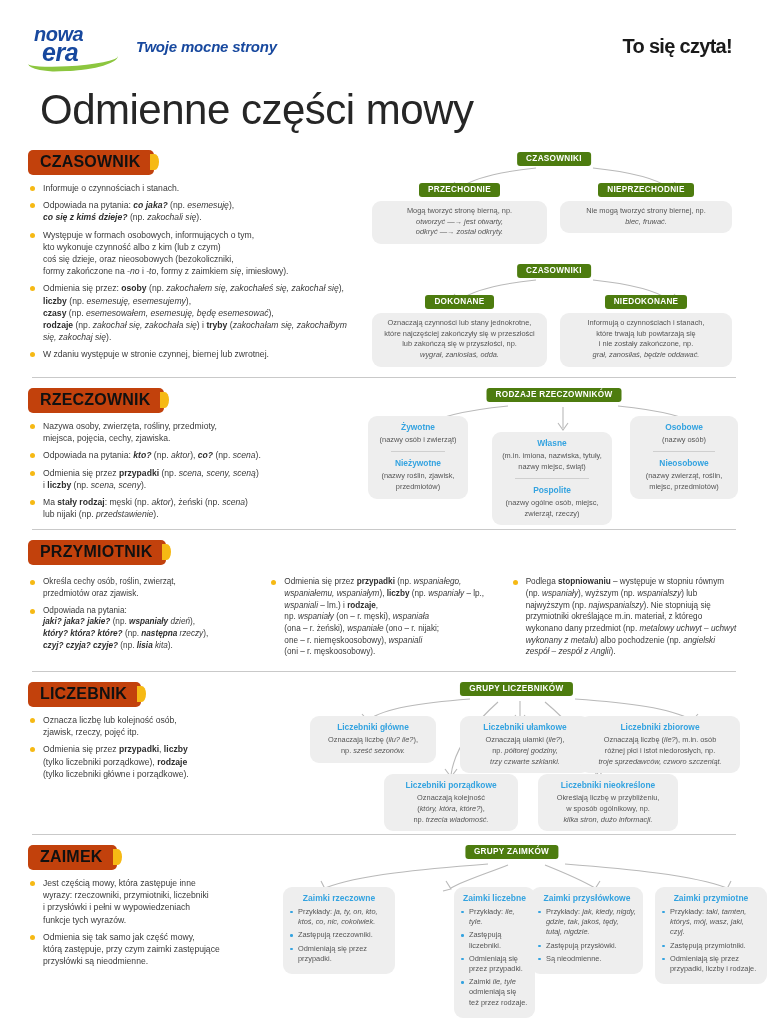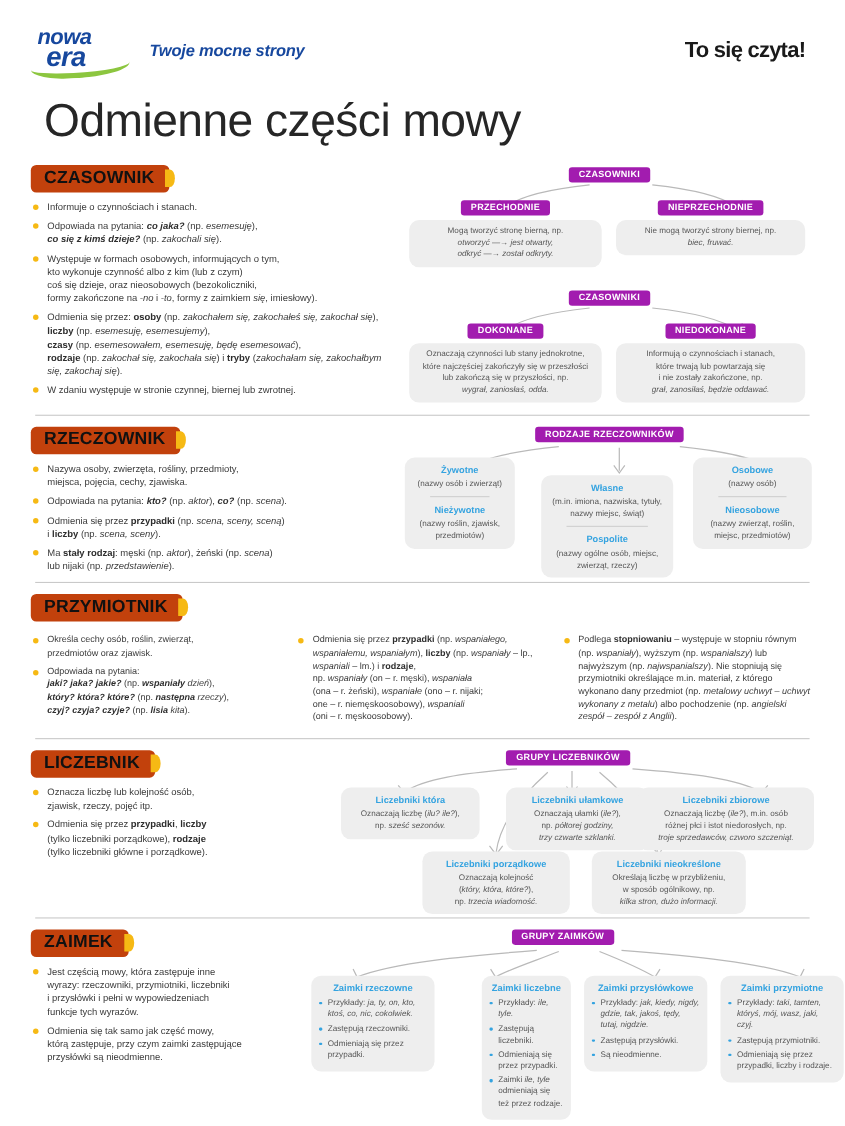--- a/index.html
+++ b/index.html
@@ -70,21 +70,21 @@
   ul.bul > li::before {
     content: ""; position: absolute; left: 2px; top: 4px;
     width: 5px; height: 5px; border-radius: 50%; background: #f6b914;
   }
   b { font-weight: bold; color: #2e2e2e; }
   i { font-style: italic; }
 
   
   .diagram { position: relative; flex: 1 1 auto; }
   .blue-pill {
-    display: inline-block; background: #a21caf; color: #fff;
+    display: inline-block; background: #4d7c0f; color: #fff;
     font-weight: bold; font-size: 8.2px; letter-spacing: .3px;
     padding: 2px 9px 3px; border-radius: 3px; white-space: nowrap;
   }
   .gbox {
     background: #eeeeee; border-radius: 9px; padding: 5px 9px 6px;
     font-size: 7.4px; line-height: 1.45; color: #555; text-align: center;
   }
   .gbox .ttl {
     color: #34a3e0; font-weight: bold; font-size: 8.4px; display: block;
     margin-bottom: 2px;
@@ -111,21 +111,21 @@
   .lb-1 { position: absolute; left: 0px;   top: 34px; width: 126px; }
   .lb-2 { position: absolute; left: 150px; top: 34px; width: 130px; }
   .lb-3 { position: absolute; right: 0px;  top: 34px; width: 160px; }
   .lb-4 { position: absolute; left: 74px;  top: 92px; width: 134px; }
   .lb-5 { position: absolute; left: 228px; top: 92px; width: 140px; }
 
   .zk-diagram { position: relative; height: 170px; }
   .zk-top { position: absolute; left: 50%; transform: translateX(-50%); top: 0px; }
   .zk-col { position: absolute; top: 42px; width: 112px; }
   .zk-col:nth-of-type(1) { left: 0px; }
-  .zk-1 { left: 0px; } .zk-2 { left: 124px; padding-left: 31px; } .zk-3 { left: 248px; } .zk-4 { left: 372px; }
+  .zk-1 { left: 0px; } .zk-2 { left: 140px; padding-left: 31px; } .zk-3 { left: 248px; } .zk-4 { left: 372px; }
   .zbox { background:#eeeeee; border-radius: 9px; padding: 6px 7px 7px; }
   .zbox .ttl { color:#34a3e0; font-weight:bold; font-size:8.5px; text-align:center;
                display:block; margin-bottom:4px; }
   .zbox ul { list-style:none; }
   .zbox li { position:relative; padding-left:8px; font-size:7.4px;
              line-height:1.38; color:#555; margin-bottom:3px; }
   .zbox li::before { content:""; position:absolute; left:0; top:4px;
              width:2.5px; height:2.5px; border-radius:50%; background:#34a3e0; }
 
   
@@ -306,21 +306,21 @@
               <path class="arrow-line" d="M265 7 C 320 11, 360 16, 382 28"></path>
               <path class="arrow-line" d="M388 22 L382 29 L390 31"></path>
               <path class="arrow-line" d="M188 10 C 160 35, 144 60, 141 83"></path>
               <path class="arrow-line" d="M135 77 L141 85 L147 77"></path>
               <path class="arrow-line" d="M235 10 C 265 35, 282 60, 288 83"></path>
               <path class="arrow-line" d="M282 77 L289 85 L294 76"></path>
             </svg>
           </div>
           <div class="lb-1">
             <div class="gbox">
-              <span class="ttl">Liczebniki która</span>Oznaczają liczbę (<i>ilu? ile?</i>),<br>np. <i>sześć sezonów.</i></div>
+              <span class="ttl">Liczebniki główne</span>Oznaczają liczbę (<i>ilu? ile?</i>),<br>np. <i>sześć sezonów.</i></div>
           </div>
           <div class="lb-2">
             <div class="gbox">
               <span class="ttl">Liczebniki ułamkowe</span>Oznaczają ułamki (<i>ile?</i>),<br>np. <i>półtorej godziny,</i><br><i>trzy czwarte szklanki.</i></div>
           </div>
           <div class="lb-3">
             <div class="gbox">
               <span class="ttl">Liczebniki zbiorowe</span>Oznaczają liczbę (<i>ile?</i>), m.in. osób<br>różnej płci i istot niedorosłych, np.<br><i>troje sprzedawców, czworo szczeniąt.</i></div>
           </div>
           <div class="lb-4">

